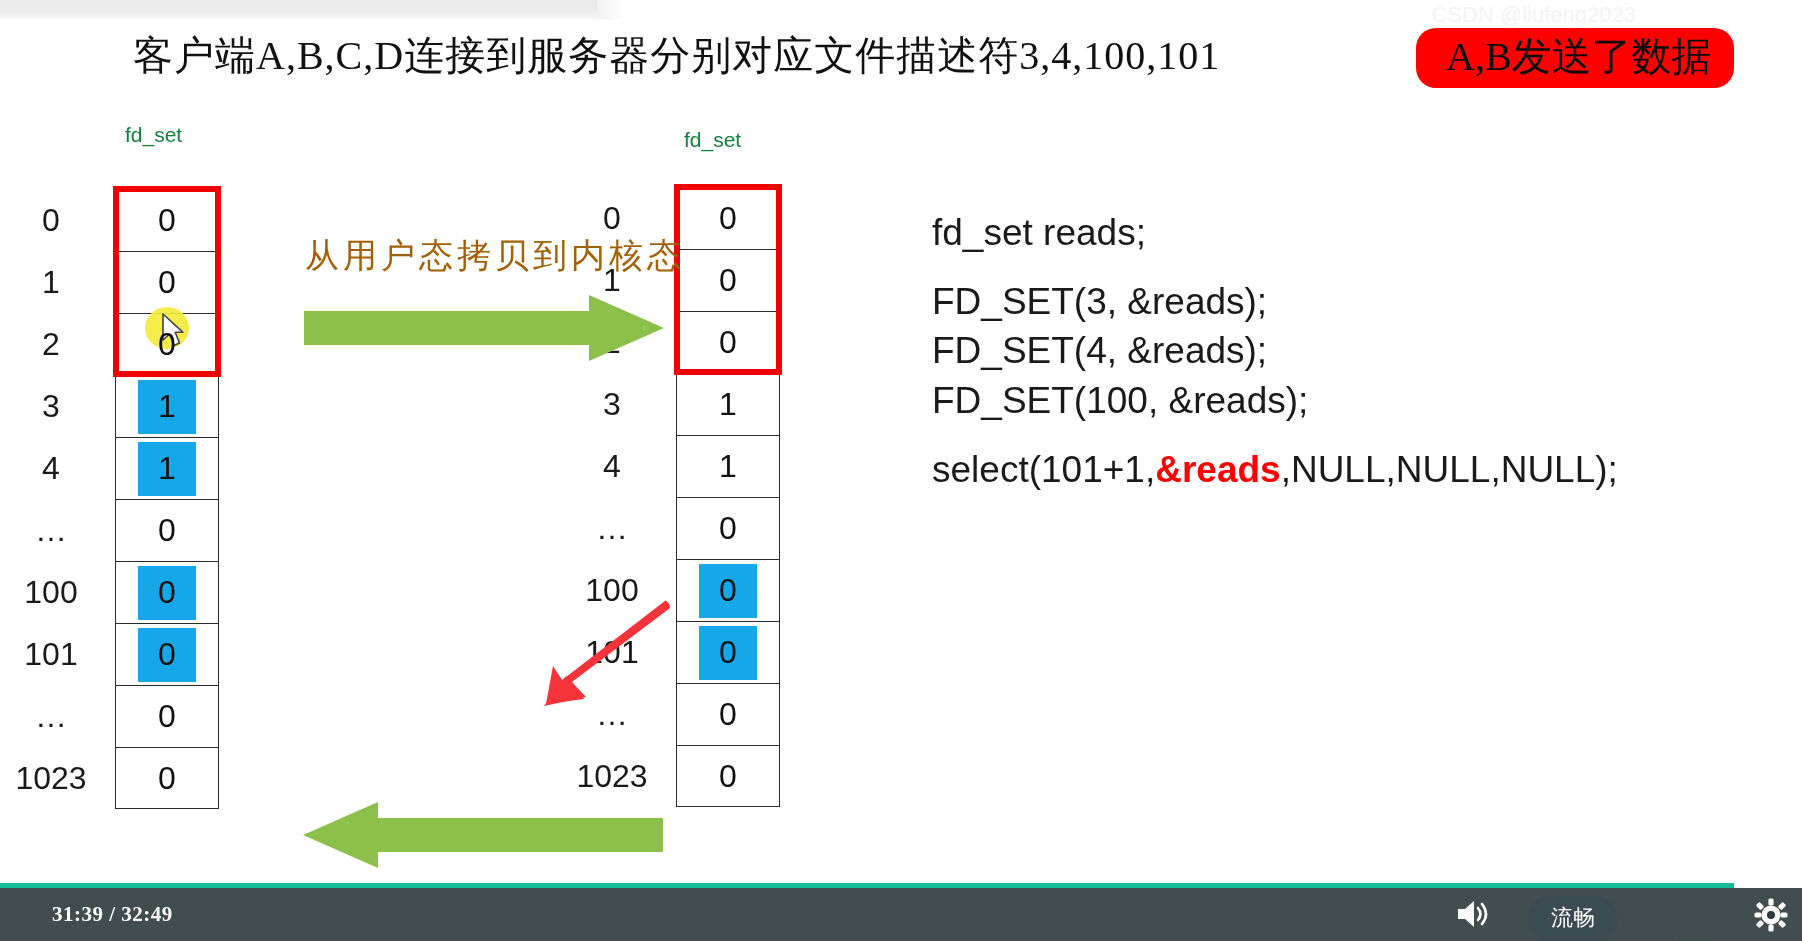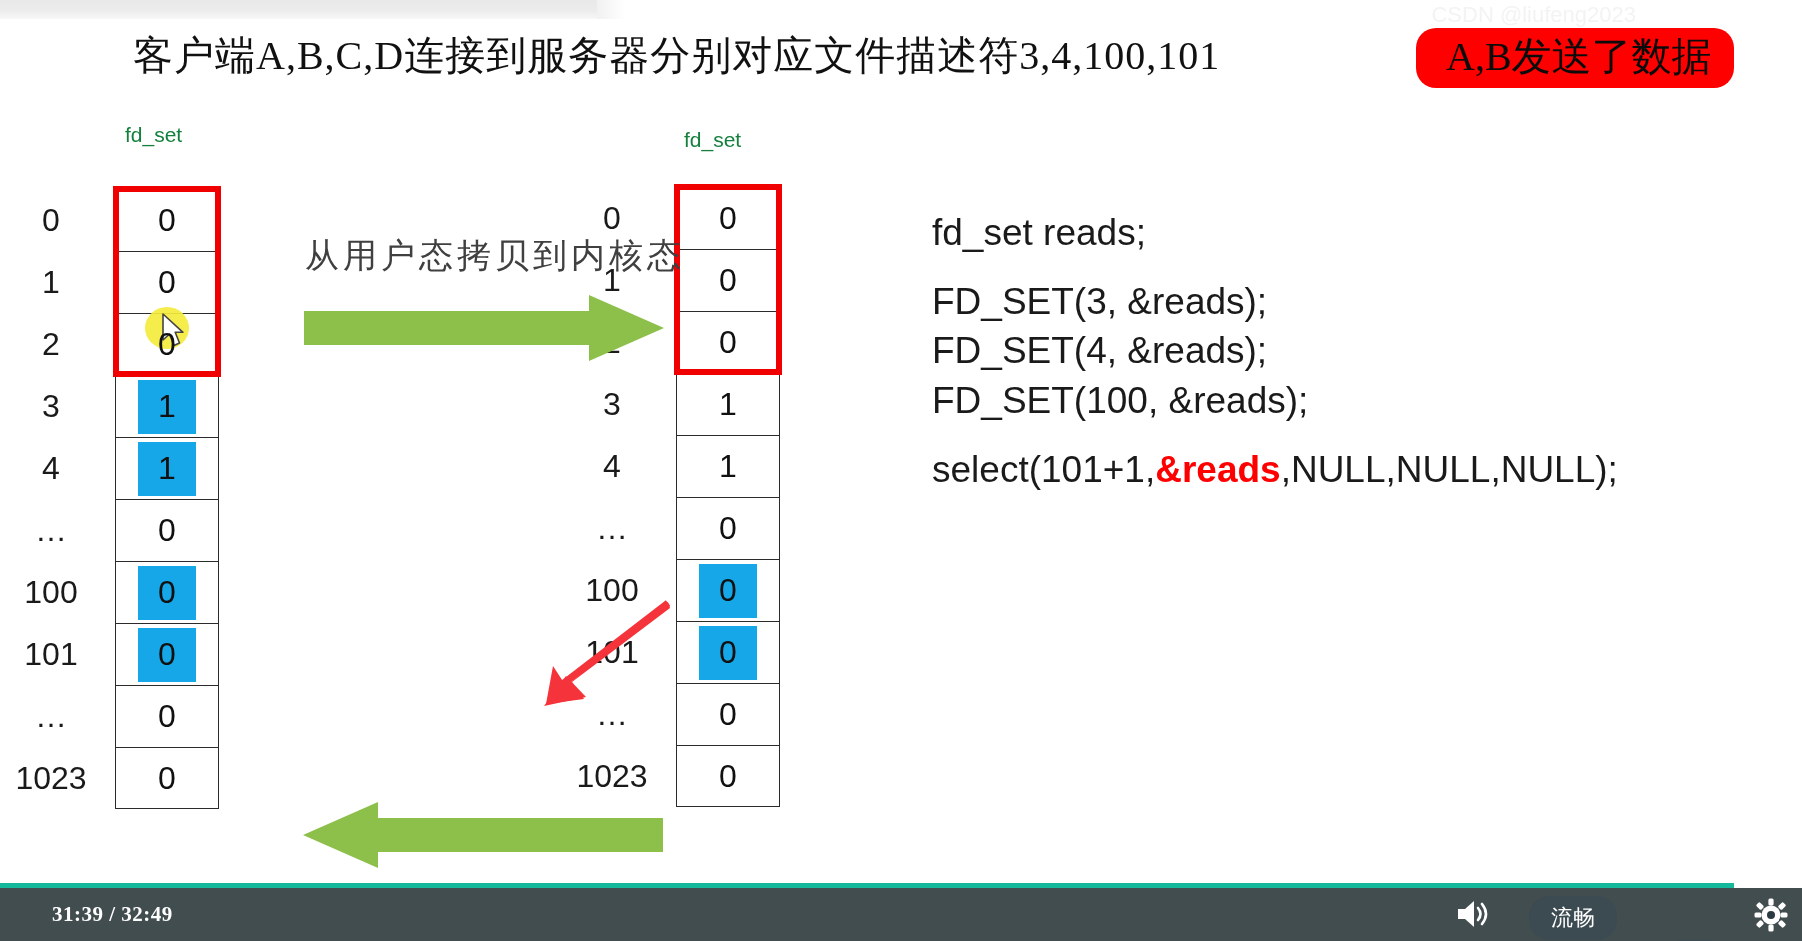--- a/index.html
+++ b/index.html
@@ -52,21 +52,21 @@
   }
   .cell .v{position:relative;z-index:2;font-size:32px;color:#111;}
   .redbox{
     position:absolute;border:6px solid #F00000;box-sizing:border-box;pointer-events:none;
   }
 
   
   .arrow-label{
     position:absolute;
     font-family:"Liberation Serif","DejaVu Serif",serif;
-    font-size:34px;color:#404040;letter-spacing:4px;white-space:nowrap;
+    font-size:34px;color:#a16207;letter-spacing:4px;white-space:nowrap;
   }
   .garrow{position:absolute;}
 
   
   .rarrow{position:absolute;}
 
   
   .code{
     position:absolute;left:896px;top:208px;
     font-family:"Liberation Sans","DejaVu Sans",sans-serif;

